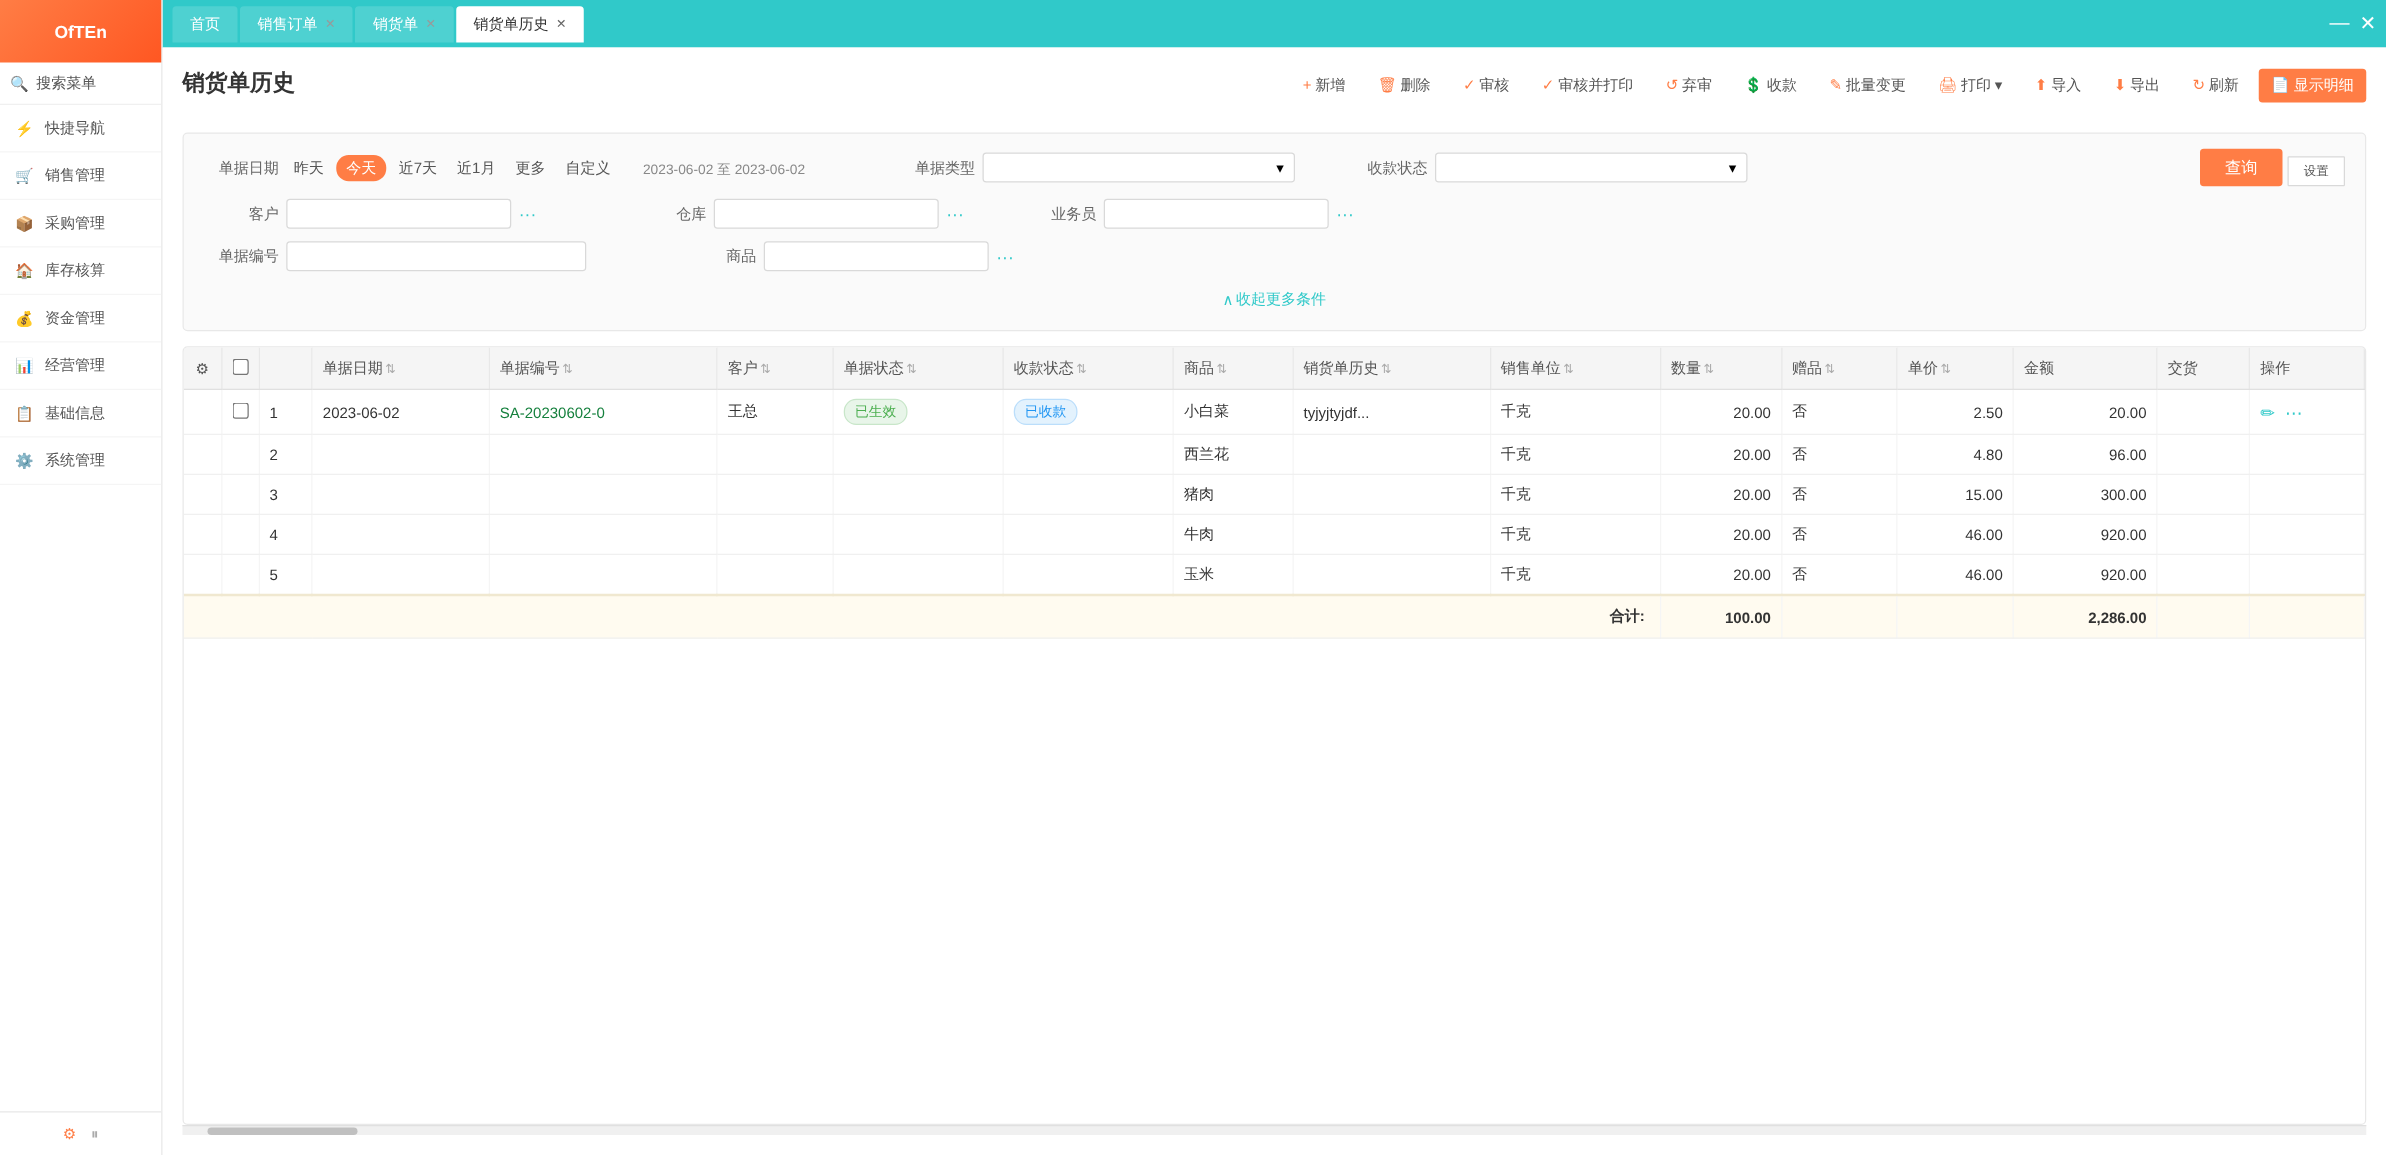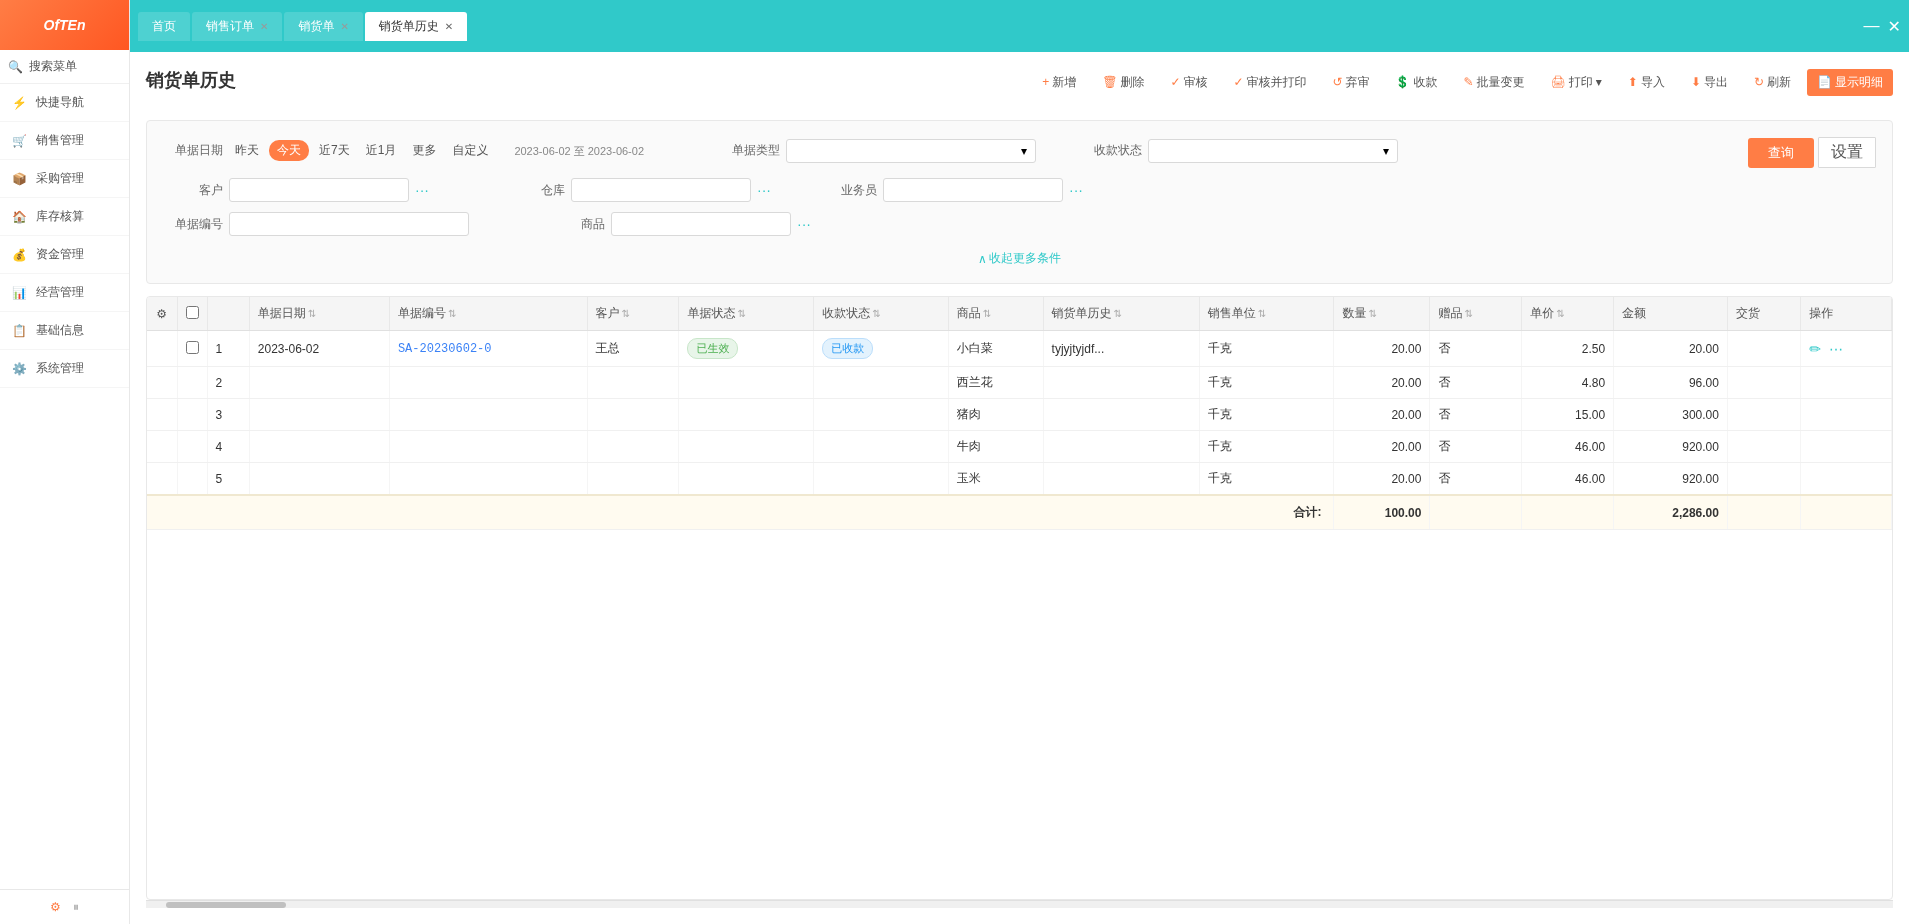--- a/index.html
+++ b/index.html
@@ -1,31 +1,31 @@
 <!DOCTYPE html>
 <html><head>
   <meta charset="utf-8">
   <style>
     * { box-sizing: border-box; margin: 0; padding: 0; }
     body { font-family: "Microsoft YaHei", "PingFang SC", sans-serif; font-size: 12px; background: #f5f5f5; display: flex; height: 924px; overflow: hidden; }
 
     
     .sidebar { width: 130px; background: #fff; border-right: 1px solid #e8e8e8; display: flex; flex-direction: column; flex-shrink: 0; }
-    .sidebar-header { background: linear-gradient(135deg, #ff7d45, #ff5722); height: 50px; display: flex; align-items: center; justify-content: center; color: white; font-size: 14px; font-weight: bold; font-style: italic; }
+    .sidebar-header { background: linear-gradient(135deg, #ff7d45, #ff5722); height: 50px; display: flex; align-items: center; justify-content: center; color: white; font-size: 14px; font-weight: bold; }
     .sidebar-search { padding: 8px; border-bottom: 1px solid #f0f0f0; display: flex; align-items: center; gap: 6px; cursor: pointer; color: #555; }
     .sidebar-nav { flex: 1; overflow-y: auto; }
     .sidebar-item { display: flex; align-items: center; gap: 8px; padding: 10px 12px; cursor: pointer; color: #555; border-bottom: 1px solid #f5f5f5; }
     .sidebar-item .icon { width: 16px; height: 16px; display: inline-flex; align-items: center; justify-content: center; color: #ff7d45; }
     .sidebar-footer { padding: 10px; display: flex; gap: 12px; justify-content: center; border-top: 1px solid #e8e8e8; }
 
     
     .main { flex: 1; display: flex; flex-direction: column; overflow: hidden; }
 
     
-    .topbar { background: #30c9c9; height: 52px; display: flex; align-items: center; padding: 0 8px; gap: 2px; flex-shrink: 0; }
+    .topbar { background: #30c9c9; height: 38px; display: flex; align-items: center; padding: 0 8px; gap: 2px; flex-shrink: 0; }
     .tab { padding: 6px 14px; background: rgba(255,255,255,0.15); color: white; border-radius: 3px 3px 0 0; cursor: pointer; font-size: 12px; display: flex; align-items: center; gap: 6px; }
     .tab.active { background: white; color: #333; }
     .tab .close-icon { font-size: 10px; color: #999; cursor: pointer; }
     .tab.active .close-icon { color: #666; }
     .topbar-right { margin-left: auto; display: flex; align-items: center; gap: 8px; color: white; font-size: 12px; }
     .minimize-btn { color: white; cursor: pointer; font-size: 16px; }
 
     
     .content { flex: 1; background: white; overflow: auto; padding: 16px; display: flex; flex-direction: column; }
 
@@ -47,21 +47,21 @@
     .filter-input { border: 1px solid #d9d9d9; border-radius: 3px; padding: 4px 8px; font-size: 12px; width: 180px; background: white; }
     .filter-select { border: 1px solid #d9d9d9; border-radius: 3px; padding: 4px 8px; font-size: 12px; width: 200px; background: white; display: flex; align-items: center; justify-content: space-between; cursor: pointer; }
     .filter-select-wide { width: 250px; }
     .date-group { display: flex; align-items: center; gap: 4px; }
     .date-tag { padding: 2px 6px; border-radius: 3px; cursor: pointer; font-size: 12px; color: #555; }
     .date-tag.active { background: #ff7d45; color: white; border-radius: 10px; padding: 2px 8px; }
     .date-range { font-size: 11px; color: #888; margin-top: 2px; }
     .more-btn { color: #30c9c9; cursor: pointer; font-size: 12px; display: flex; align-items: center; gap: 2px; justify-content: center; padding: 4px 0; }
     .ellipsis-btn { color: #30c9c9; cursor: pointer; font-size: 14px; }
     .query-btn { background: #ff7d45; color: white; border: none; border-radius: 3px; padding: 6px 20px; cursor: pointer; font-size: 13px; }
-    .set-btn { border: 1px solid #d9d9d9; background: white; color: #555; border-radius: 1px; padding: 4px 12px; cursor: pointer; font-size: 16px; display: block; margin-top: 4px; }
+    .set-btn { border: 1px solid #d9d9d9; background: white; color: #555; border-radius: 1px; padding: 4px 12px; cursor: pointer; font-size: 10px; display: block; margin-top: 4px; }
     .filter-actions { display: flex; flex-direction: row; align-items: flex-end; gap: 4px; margin-left: auto; }
 
     
     .table-container { flex: 1; overflow: auto; border: 1px solid #e8e8e8; border-radius: 4px; }
     table { width: 100%; border-collapse: collapse; font-size: 12px; }
     thead tr { background: #f5f5f5; }
     th { padding: 8px 8px; text-align: left; border-bottom: 1px solid #e0e0e0; border-right: 1px solid #e8e8e8; color: #555; font-weight: normal; white-space: nowrap; }
     td { padding: 7px 8px; border-bottom: 1px solid #f0f0f0; border-right: 1px solid #f5f5f5; color: #333; white-space: nowrap; }
     .sort-icon { color: #aaa; font-size: 10px; margin-left: 2px; }
     .settings-col { width: 30px; text-align: center; }
@@ -315,21 +315,21 @@
             <th><span>交货</span></th>
             <th>操作</th>
           </tr>
         </thead>
         <tbody id="table-body">
         <tr>
       <td></td>
       <td><input type="checkbox" style=""></td>
       <td>1</td>
       <td>2023-06-02</td>
-      <td style="color:#3b82f6;cursor:pointer;font-family:Liberation Mono, monospace;">SA-20230602-0</td>
+      <td style="color:#15803d;cursor:pointer;">SA-20230602-0</td>
       <td>王总</td>
       <td><span class="status-badge status-active">已生效</span></td>
       <td><span class="status-badge status-paid">已收款</span></td>
       <td>小白菜</td>
       <td>tyjyjtyjdf...</td>
       <td>千克</td>
       <td class="num-right">20.00</td>
       <td>否</td>
       <td class="num-right">2.50</td>
       <td class="num-right">20.00</td>

